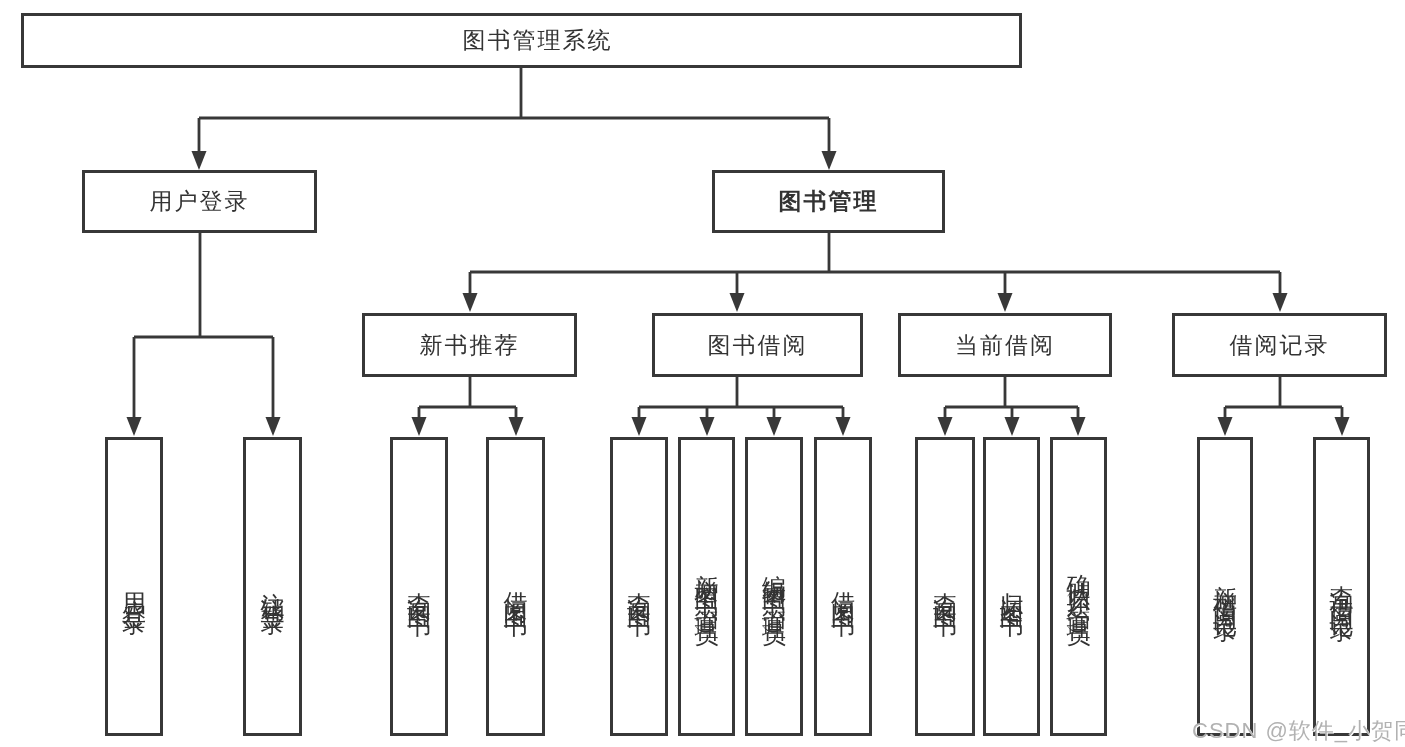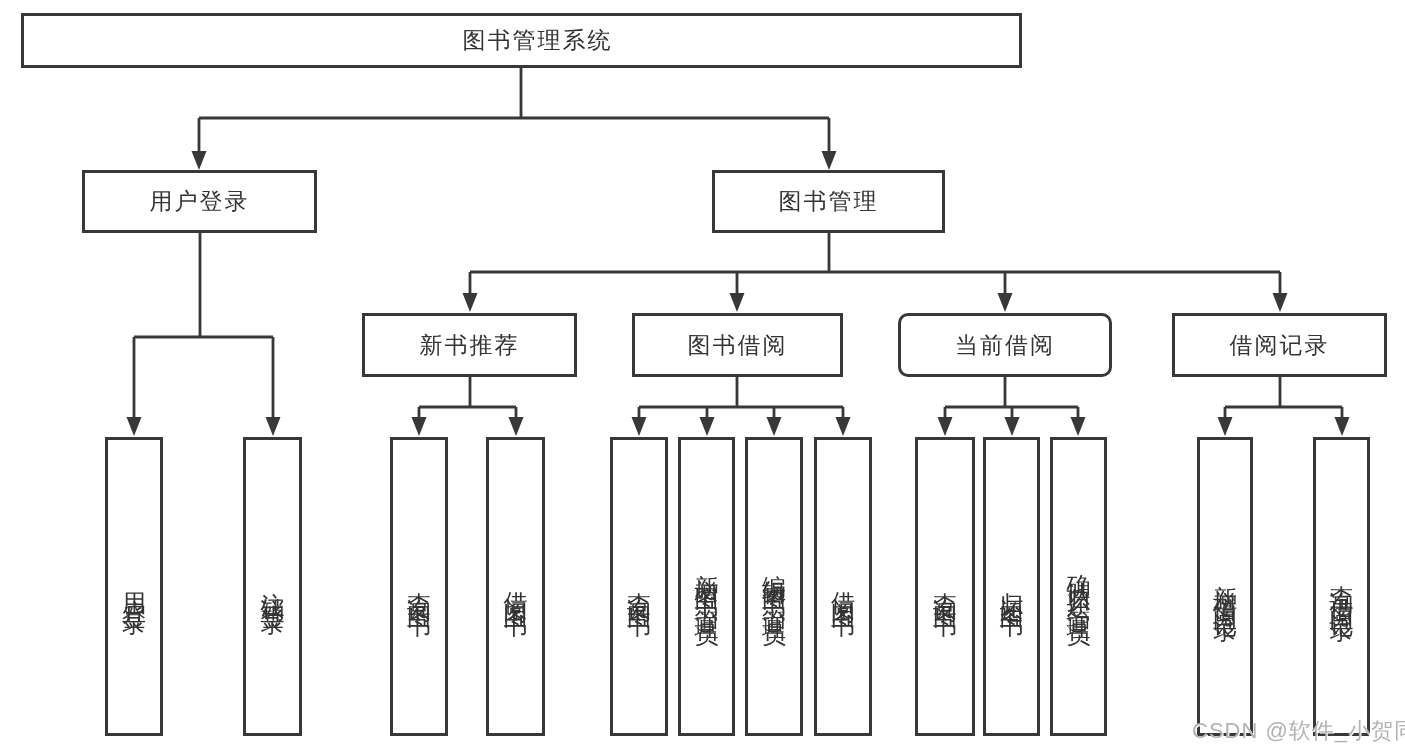--- a/index.html
+++ b/index.html
@@ -93,31 +93,31 @@
     </g>
   </svg>
 
   <div class="node" style="left:21px;top:13px;width:1001px;height:55px;padding-left:32px;">
     <span class="hlabel">图书管理系统</span>
   </div>
 
   <div class="node" style="left:82px;top:170px;width:235px;height:63px;">
     <span class="hlabel">用户登录</span>
   </div>
-  <div class="node" style="left:712px;top:170px;width:233px;height:63px;">
+  <div class="node" style="left:712px;top:170px;width:233px;height:63px;font-weight:bold;">
     <span class="hlabel">图书管理</span>
   </div>
 
   <div class="node" style="left:362px;top:313px;width:215px;height:64px;text-align:right;">
     <span class="hlabel">新书推荐</span>
   </div>
-  <div class="node" style="left:632px;top:313px;width:211px;height:64px;">
+  <div class="node" style="left:652px;top:313px;width:211px;height:64px;">
     <span class="hlabel">图书借阅</span>
   </div>
-  <div class="node" style="left:898px;top:313px;width:214px;height:64px;border-radius:10px;">
+  <div class="node" style="left:898px;top:313px;width:214px;height:64px;">
     <span class="hlabel">当前借阅</span>
   </div>
   <div class="node" style="left:1172px;top:313px;width:215px;height:64px;justify-content:center;">
     <span class="hlabel">借阅记录</span>
   </div>
 
   <div class="node vnode" style="left:105px;top:437px;width:58px;height:299px;">
     <span class="vlabel">用户登录</span>
   </div>
   <div class="node vnode" style="left:243px;top:437px;width:59px;height:299px;">

